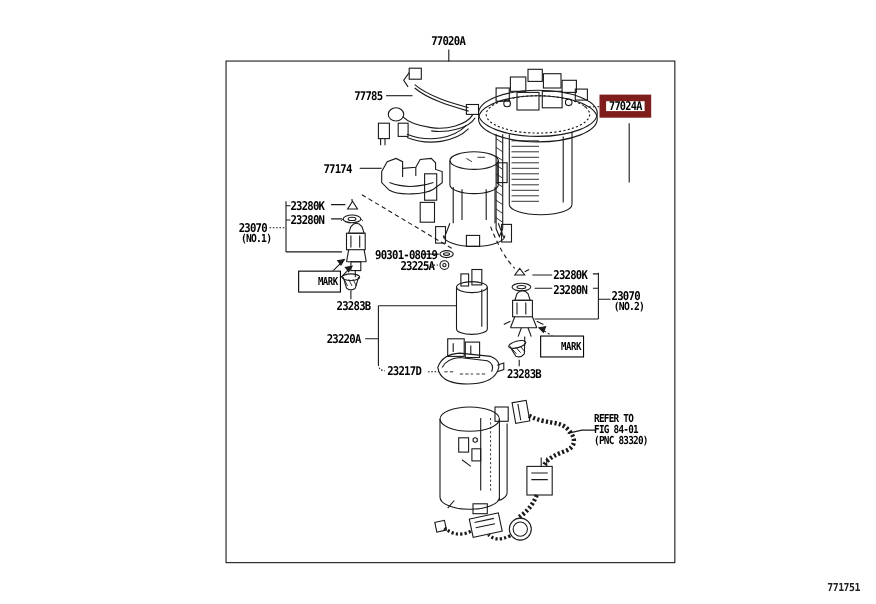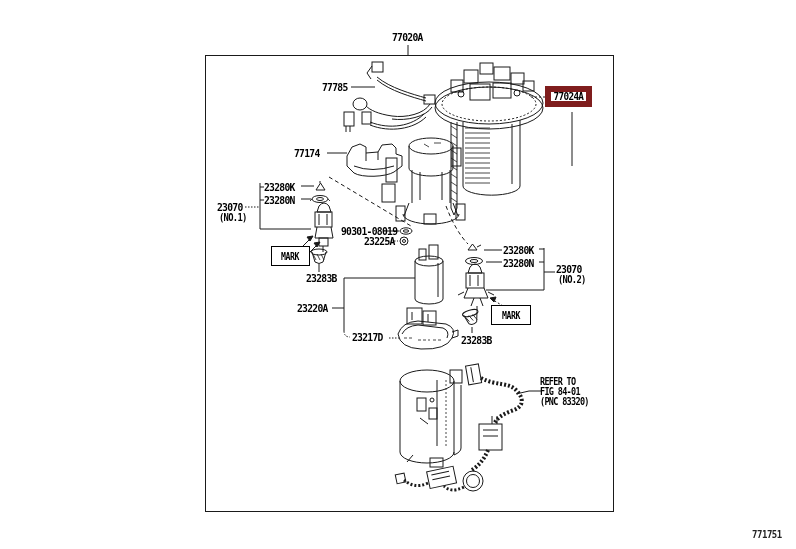--- a/index.html
+++ b/index.html
@@ -3,21 +3,21 @@
 <meta charset="utf-8">
 <style>
   html,body{margin:0;padding:0;background:#fff;}
   #stage{position:relative;width:787px;height:549px;background:#ffffff;overflow:hidden;
          font-family:"DejaVu Sans Mono",monospace;}
   #art{position:absolute;left:0;top:0;width:796px;height:549px;}
   .lbl{position:absolute;font:bold 11px/13px "DejaVu Sans Mono",monospace;color:#000;
        letter-spacing:-0.8px;transform:scaleX(.88);transform-origin:0 0;white-space:nowrap;}
   .lbl.small{font-size:10px;line-height:11px;}
   .markbox{position:absolute;border:1.6px solid #000;background:#fff;display:flex;
-           align-items:center;justify-content:center;}
+           align-items:center;justify-content:flex-end;}
   .markbox span{font:bold 10px "DejaVu Sans Mono",monospace;letter-spacing:-0.5px;
                 transform:scaleX(.82);}
   .hlbox{position:absolute;left:545px;top:86px;width:47px;height:21px;background:#fff;
          border:6px solid #7f1d1d;box-sizing:border-box;display:flex;align-items:center;
          justify-content:center;}
   .hlbox span{font:bold 11px "DejaVu Sans Mono",monospace;letter-spacing:-0.8px;
               transform:scaleX(.85);color:#000;}
   .refer{position:absolute;left:540px;top:377px;font:bold 10px/10px "DejaVu Sans Mono",monospace;
          letter-spacing:-0.8px;transform:scaleX(.85);transform-origin:0 0;color:#000;}
   .figcode{position:absolute;left:752px;top:529px;font:bold 10px "DejaVu Sans Mono",monospace;

